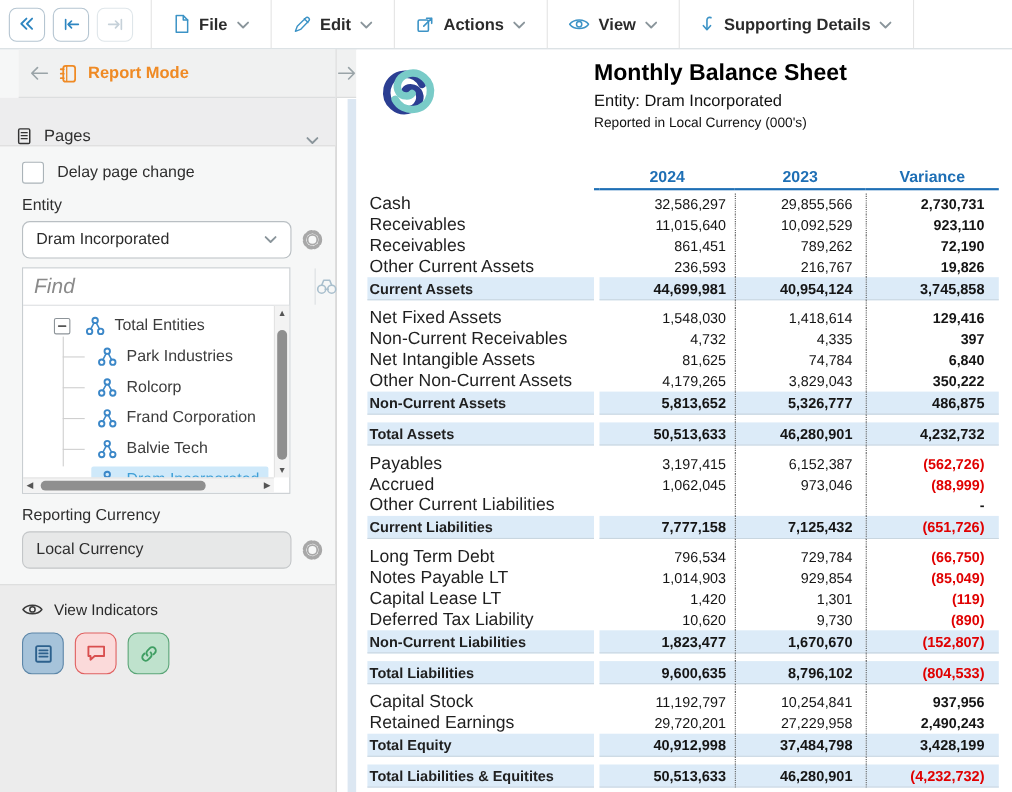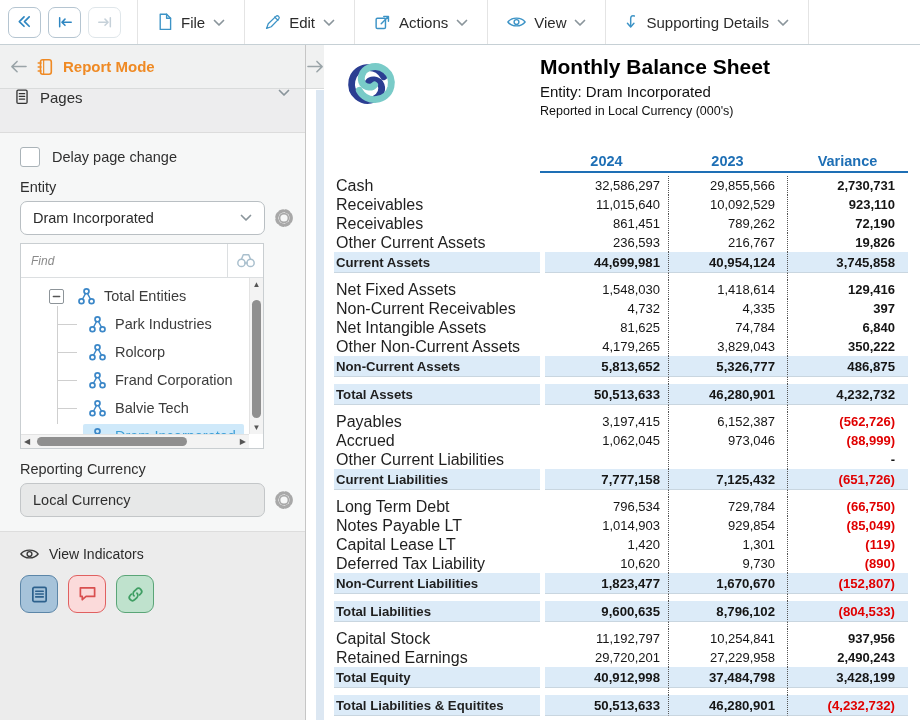--- a/index.html
+++ b/index.html
@@ -10,54 +10,54 @@
   .toolbar { position:absolute; left:0; top:0; width:920px; height:45px; background:#fff;
              border-bottom:1px solid #c6d0d5; display:flex; align-items:center; padding-left:8px; }
   .navbtns { display:flex; gap:7px; padding-right:16px; }
   .navbtn { width:33px; height:31px; border:1px solid #b5c5d1; border-radius:7px; background:#fff;
             display:flex; align-items:center; justify-content:center; color:#2e86c1; cursor:pointer; }
   .navbtn.disabled { color:#c6d1d9; border-color:#dfe6ea; }
   .menus { display:flex; height:100%; align-items:stretch; }
   .menu { display:flex; align-items:center; gap:8px; padding:0 19px; border-left:1px solid #e4e4e4; cursor:pointer; }
   .menu:last-child { border-right:1px solid #e4e4e4; }
   .micon { color:#3c93c6; display:flex; align-items:center; }
-  .mlabel { font-size:15px; color:#2b2b2b; }
+  .mlabel { font-size:15px; color:#2b2b2b;font-weight:bold; }
   .mchev { color:#8a959b; display:flex; align-items:center; margin-top:2px; }
 
   
   .sidebar { position:absolute; left:0; top:45px; width:306px; bottom:0; background:#f6f7f7;
              border-right:1px solid #c6c6c6; display:flex; flex-direction:column; }
   .rm-bar { height:44px; background:#f0f1f1; border-bottom:1px solid #d9dbdb; display:flex;
-            align-items:center; gap:9px; padding:0 10px; flex:none; }
+            align-items:center; gap:9px; padding:0 10px; flex:none;margin-left:17px; }
   .rm-arrow { color:#9aa4a8; display:flex; cursor:pointer; }
   .rm-icon { color:#ef8a24; display:flex; }
   .rm-label { color:#ef8a24; font-size:15px; font-weight:600; }
   .pages-bar { height:44px; background:#ededee; border-bottom:1px solid #dcdcdc; display:flex;
-               align-items:flex-start; gap:11px; padding:0 15px; flex:none; cursor:pointer; }
+               align-items:flex-end; gap:11px; padding:0 15px; flex:none; cursor:pointer; }
   .pages-icon { color:#333; display:flex; }
   .pages-label { font-size:15px; color:#2f2f2f; }
   .pages-chev { margin-left:auto; color:#8a959b; display:flex; }
 
   .delay-row { display:flex; align-items:center; gap:12px; margin:14px 14px 0 20px; flex:none; }
   .checkbox { width:20px; height:20px; background:#fff; border:1px solid #aab3b8; border-radius:3px; cursor:pointer; flex:none; }
   .delay-label { font-size:14.5px; color:#2f2f2f; }
 
   .side-label { font-size:14.5px; color:#2f2f2f; margin:12px 14px 0 20px; flex:none; }
 
   .entity-row { display:flex; align-items:center; gap:8px; margin:6px 10px 0 20px; flex:none; }
   .dropdown { flex:1; height:34px; background:#fff; border:1px solid #b9bfc3; border-radius:7px;
               display:flex; align-items:center; padding:0 12px; cursor:pointer; }
   .dropdown .dval { font-size:14.5px; color:#2b2b2b; }
   .dropdown .dchev { margin-left:auto; color:#8a959b; display:flex; }
   .gear { color:#a8a8a8; display:flex; cursor:pointer; flex:none; }
 
   .tree-box { margin:8px 42px 0 20px; width:244px; background:#fff; border:1px solid #c9ced1; flex:none; position:relative; }
   .find-row { height:34px; border-bottom:1px solid #dcdfe1; display:flex; align-items:stretch; }
   .find-input { flex:1; border:none; outline:none; font-family:"Liberation Sans",sans-serif;
-                font-size:12px; padding:0 10px; color:#333; background:transparent; }
+                font-size:19px; padding:0 10px; color:#333; background:transparent; }
   .find-input::placeholder { font-style:italic; color:#8a8a8a; }
   .bino { width:36px; border-left:1px solid #dcdfe1; display:flex; align-items:center; justify-content:center;
           color:#a9bfcd; cursor:pointer; }
   .tree-view { height:170px; position:relative; overflow:hidden; padding:4px 14px 0 28px; }
   .tree-row { height:28px; display:flex; align-items:center; gap:8px; position:relative; cursor:pointer; }
   .expand-box { width:15px; height:15px; border:1px solid #8d9499; border-radius:2px; background:#fff;
                 display:flex; align-items:center; justify-content:center; color:#555; cursor:pointer; flex:none; }
   .org { color:#3b87c8; display:flex; flex:none; }
   .node-content { display:inline-flex; align-items:center; gap:8px; padding:3px 8px 3px 5px; border-radius:2px; }
   .tree-label { font-size:14.5px; color:#3c3c3c; white-space:nowrap; }

